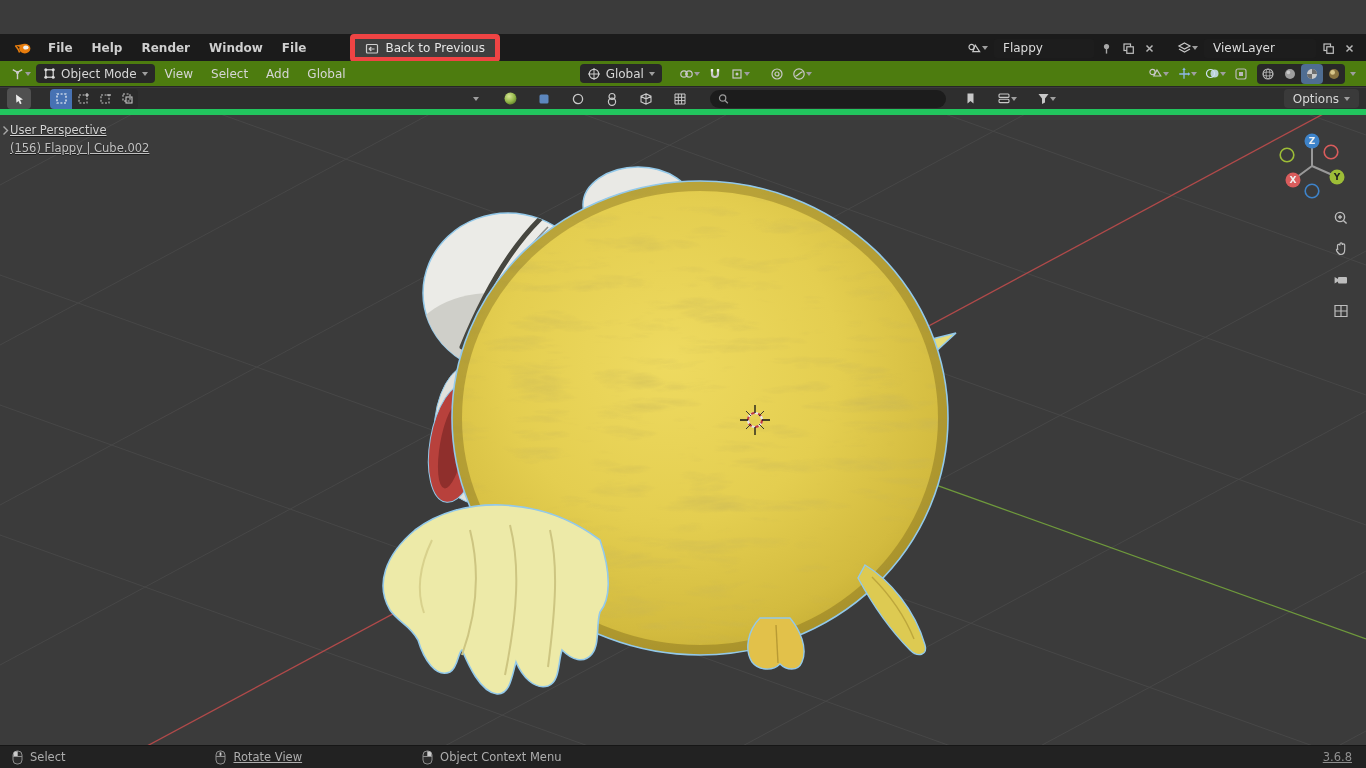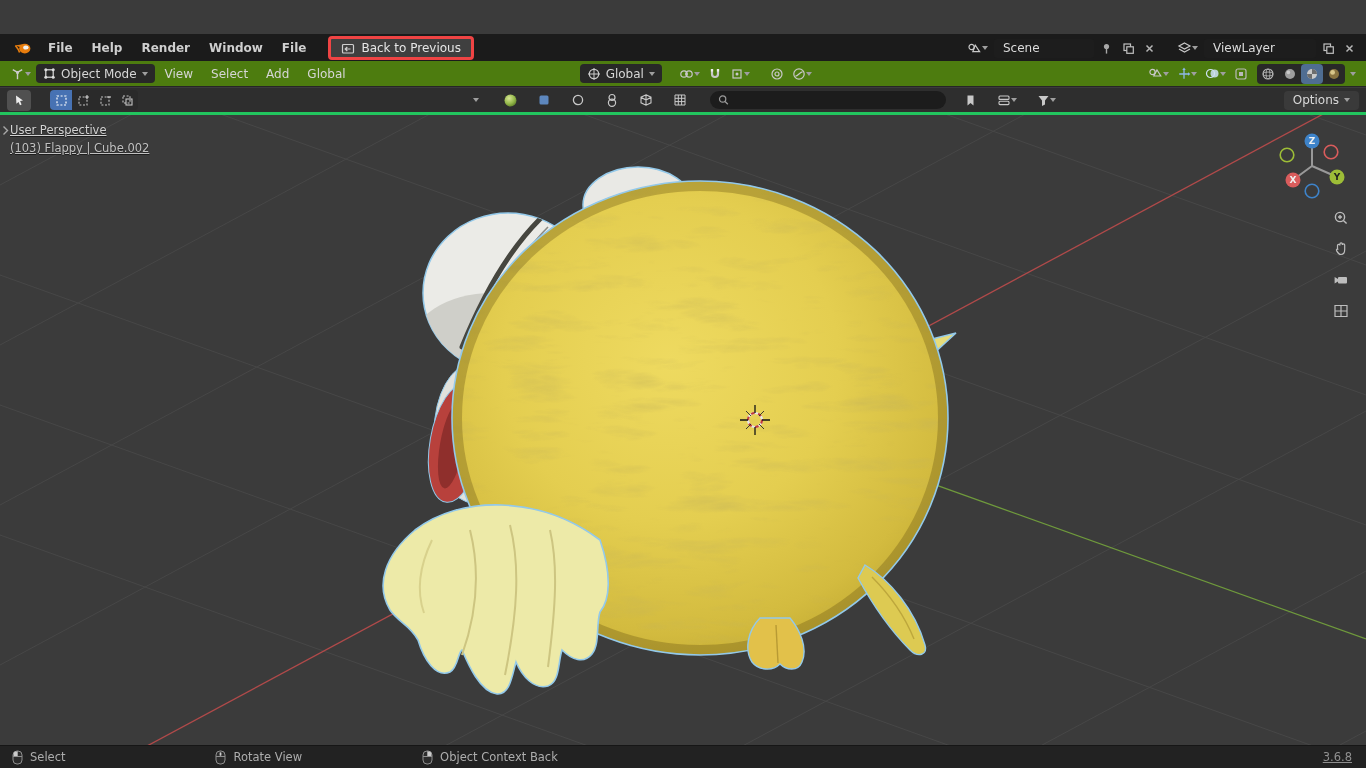--- a/index.html
+++ b/index.html
@@ -14,42 +14,42 @@
   
   .titlebar { top:0; height:34px; background:#1b1b1b; justify-content:center; }
   .title { font-size:12.5px; font-weight:bold; color:#dedede; letter-spacing:.2px; }
   .win-controls { position:absolute; right:10px; top:0; height:34px; display:flex; align-items:center; gap:12px; }
   .wbtn { width:20px; height:20px; display:flex; align-items:center; justify-content:center; border-radius:3px; }
 
   
   .menubar { top:34px; height:28px; background:#1b1b1b; padding:0 8px; font-size:12px; color:#cfcfcf; gap:1px; }
   .menu-item { padding:3px 9px; border-radius:3px;font-weight:bold; }
   .logo-btn { padding:2px 6px; display:flex; align-items:center; }
-  .back-btn { margin-left:12px; display:flex; align-items:center; gap:6px; background:#3f3f3f;
-              border:3px solid #ef4444; border-radius:4px; padding:2px 10px; color:#e6e6e6; }
+  .back-btn { margin-left:34px; display:flex; align-items:center; gap:6px; background:#3f3f3f;
+              border:5px solid #ef4444; border-radius:4px; padding:2px 10px; color:#e6e6e6; }
   .spacer { flex:1; }
   .id-widget { display:flex; align-items:center; gap:3px; }
   .icon-btn { display:flex; align-items:center; padding:2px 3px; border-radius:3px; }
   .field { background:#1d1d1d; border-radius:3px; padding:2.5px 9px; font-size:12px; color:#dcdcdc; }
   .field.scene { width:100px; }
   .field.vlayer { width:112px; }
 
   
   .vheader { top:61px; height:26px; background:#4d7c0f; border-bottom:1px solid #262626; padding:0 7px; font-size:12px; color:#d6d6d6; gap:2px; }
   .dd { display:flex; align-items:center; gap:5px; background:#282828; border-radius:4px; padding:2.5px 7px; }
   .hmenu { padding:3px 8px; border-radius:3px; }
   .gap-a { width:222px; flex:none; }
   .gap-s { width:10px; flex:none; }
   .right-cluster { margin-left:auto; display:flex; align-items:center; gap:2px; }
   .shade-group { display:flex; background:#282828; border-radius:4px; margin-left:4px; }
   .shade-btn { width:22px; height:20px; display:flex; align-items:center; justify-content:center; border-radius:4px; }
   .shade-btn.active { background:#4f6d92; }
 
   
-  .theader { top:88px; height:27px; background:#2e2e2e; border-bottom:3px solid #22c55e; padding:0 7px; gap:14px; }
+  .theader { top:88px; height:27px; background:#2e2e2e; border-bottom:6px solid #22c55e; padding:0 7px; gap:14px; }
   .tool-btn { width:24px; height:21px; background:#505050; border-radius:4px; display:flex; align-items:center; justify-content:center; }
   .seg { display:flex; background:#2a2a2a; border-radius:4px; margin-left:5px; }
   .seg-btn { width:22px; height:20px; display:flex; align-items:center; justify-content:center; }
   .seg-btn.active { background:#4772b3; border-radius:4px 0 0 4px; }
   .gap-b { width:300px; flex:none; }
   .mini-btn { width:20px; height:20px; display:flex; align-items:center; justify-content:center; border-radius:3px; }
   .search-wrap { display:flex; align-items:center; background:#1c1c1c; border-radius:10px; height:18px; width:236px; padding:0 8px; gap:5px; margin-left:6px; }
   .search-wrap input { background:transparent; border:none; outline:none; color:#ddd; font-size:11.5px; width:100%; font-family:"DejaVu Sans",sans-serif; }
   .options-btn { margin-left:auto; display:flex; align-items:center; gap:5px; background:#3a3a3a; border-radius:4px; padding:2.5px 9px; font-size:12px; color:#d8d8d8; }
   .chev { width:0; height:0; border-left:3.5px solid transparent; border-right:3.5px solid transparent; border-top:4px solid #9f9f9f; }
@@ -60,21 +60,21 @@
   .vp-label { position:absolute; left:10px; font-size:11.5px; color:#d2d2d2; text-shadow:0 1px 1px rgba(0,0,0,.5);text-decoration:underline; }
   .vp-label.l2 { color:#c0c0c0; }
   .nav-gizmo { position:absolute; right:12px; top:6px; }
   .nav-col { position:absolute; right:14px; top:92px; display:flex; flex-direction:column; gap:9px; }
   .nav-btn { width:22px; height:22px; border-radius:11px; display:flex; align-items:center; justify-content:center; }
   .tb-toggle { position:absolute; left:2px; top:10px; }
 
   
   .statusbar { top:745px; height:23px; background:#222222; border-top:1px solid #161616; font-size:11.5px; color:#adadad; }
   .sb-group { display:flex; align-items:center; gap:7px; }
-  .g1 { margin-left:12px; } .g2 { margin-left:150px; } .g3 { margin-left:120px; }
+  .g1 { margin-left:12px; } .g2 { margin-left:150px;text-decoration:underline; } .g3 { margin-left:120px; }
   .version { margin-left:auto; margin-right:14px; color:#8f8f8f;text-decoration:underline; }
   .ic { display:block; }
 </style>
 </head>
 <body>
 
 <div class="app">
 
 
   <div class="row menubar">
@@ -103,21 +103,21 @@
     <span class="spacer"></span>
 
     <span class="id-widget">
       <span class="icon-btn">
         <svg class="ic" width="15" height="13" viewBox="0 0 15 13">
           <circle cx="4.6" cy="5" r="2.6" fill="none" stroke="#c8c8c8" stroke-width="1.2"></circle>
           <path d="M8.2,3.2 L12.6,9.6 H5.8 Z" fill="none" stroke="#c8c8c8" stroke-width="1.2"></path>
         </svg>
         <span class="chev"></span>
       </span>
-      <span class="field scene">Scene</span>
+      <span class="field scene">Flappy</span>
       <span class="icon-btn">
         <svg class="ic" width="13" height="13" viewBox="0 0 13 13">
             <circle cx="6.5" cy="4.5" r="2.6" fill="#a8a8a8"></circle>
             <path d="M6.5,7 V11.6" stroke="#a8a8a8" stroke-width="1.4"></path>
           </svg>
       </span>
       <span class="icon-btn">
         <svg class="ic" width="13" height="13" viewBox="0 0 13 13">
             <rect x="2" y="2" width="6.5" height="6.5" fill="none" stroke="#c0c0c0" stroke-width="1.2"></rect>
             <rect x="4.8" y="4.8" width="6.5" height="6.5" fill="#1b1b1b" stroke="#c0c0c0" stroke-width="1.2"></rect>
@@ -467,21 +467,21 @@
       </g>
     </svg>
 
     <span class="tb-toggle">
       <svg class="ic" width="7" height="11" viewBox="0 0 7 11">
           <path d="M1.5,1.5 L5.5,5.5 L1.5,9.5" fill="none" stroke="#a8a8a8" stroke-width="1.4"></path>
         </svg>
     </span>
 
     <div class="vp-label" style="top:8px">User Perspective</div>
-    <div class="vp-label l2" style="top:26px">(103) Flappy | Cube.002</div>
+    <div class="vp-label l2" style="top:26px">(156) Flappy | Cube.002</div>
 
     <svg class="nav-gizmo" width="84" height="84" viewBox="0 0 84 84">
       <path d="M42,45 L42,20 M42,45 L23,59 M42,45 L67,56" stroke="#999999" stroke-width="2"></path>
       <g>
           <circle cx="17" cy="34" r="6.8" fill="rgba(59,59,59,0.55)" stroke="#9dbd37" stroke-width="1.6"></circle>
         </g>
       <g>
           <circle cx="61" cy="31" r="6.8" fill="rgba(59,59,59,0.55)" stroke="#d95c5c" stroke-width="1.6"></circle>
         </g>
       <g>
@@ -543,18 +543,18 @@
         <rect x="4.6" y="2.2" width="1.8" height="3.6" rx="0.9" fill="#cccccc"></rect>
       </svg>
       <span>Rotate View</span>
     </span>
     <span class="sb-group g3">
       <svg class="ic" width="11" height="15" viewBox="0 0 11 15">
         <rect x="1" y="1" width="9" height="13" rx="4" fill="#2c2c2c" stroke="#8f8f8f" stroke-width="1"></rect>
         <path d="M5.5,1 V6.5 M1,6.5 H10" stroke="#8f8f8f" stroke-width="1"></path>
         <path d="M5.8,1.6 H7.4 A2.4,2.4 0 0 1 9.4,4 V5.9 H5.8 Z" fill="#cccccc"></path>
       </svg>
-      <span>Object Context Back</span>
+      <span>Object Context Menu</span>
     </span>
     <span class="version">3.6.8</span>
   </div>
 
 </div>
 
 </body></html>

